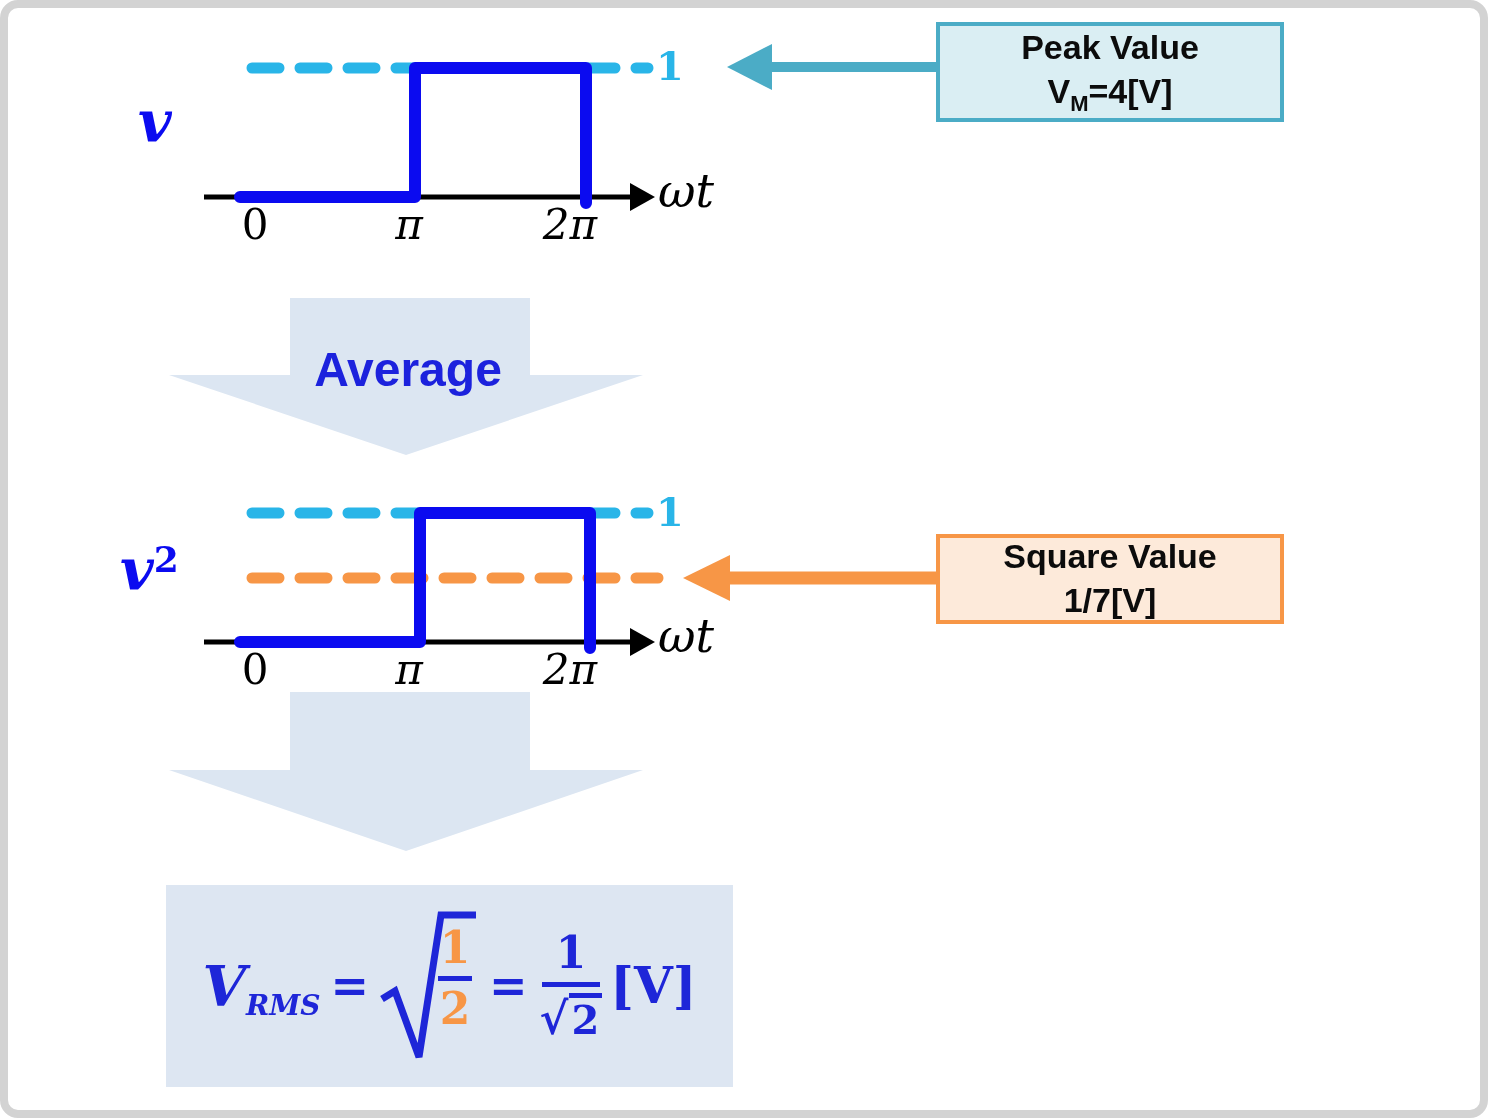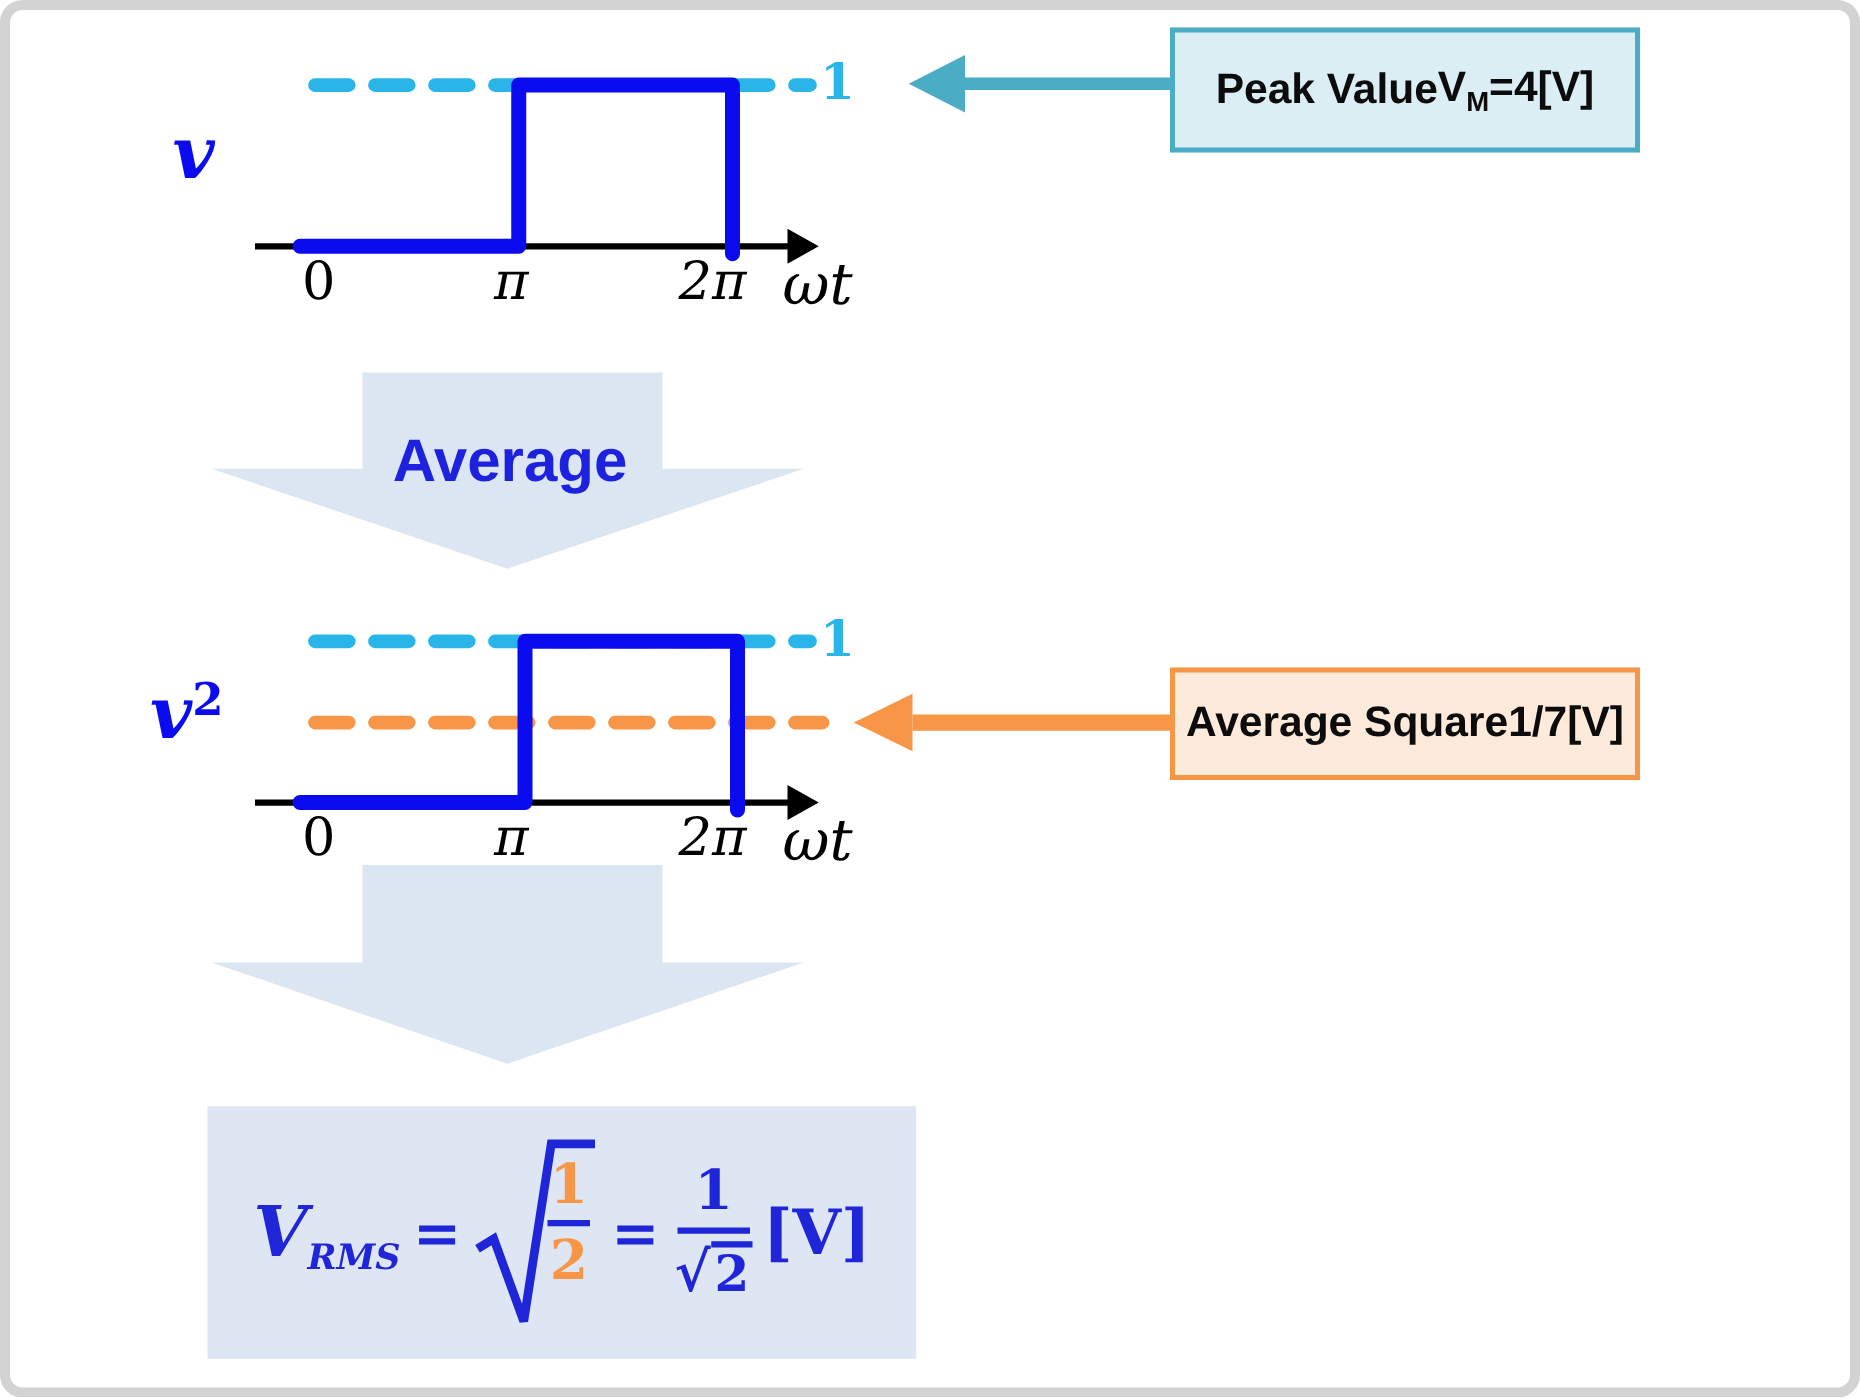--- a/index.html
+++ b/index.html
@@ -9,31 +9,31 @@
   .overlay{position:absolute;left:0;top:0;width:1488px;height:1118px;}
 
   
   .vlabel{position:absolute;font:bold italic 58px "DejaVu Serif",serif;color:#0b0bf0;}
   .vl1{left:138px;top:88px;}
   .vl2{left:120px;top:536px;}
   .vlabel sup{font-size:36px;font-style:normal;font-weight:bold;vertical-align:18px;}
   .onelbl{position:absolute;left:656px;font:bold 40px "DejaVu Serif",serif;color:#29b5e8;}
   .one1{top:42px;}
   .one2{top:488px;}
-  .axlbl{position:absolute;left:626px;font:italic 46px "DejaVu Serif",serif;color:#000;margin-top:36px;}
+  .axlbl{position:absolute;left:658px;font:italic 46px "DejaVu Serif",serif;color:#000;}
   .ax1{top:164px;}
   .ax2{top:609px;}
   .tick{position:absolute;width:90px;text-align:center;font:42px "DejaVu Serif",serif;color:#000;}
   .tick.pi{font-style:italic;}
   .r1{top:200px;} .r2{top:645px;}
   .t0{left:210px;} .tpi{left:364px;} .t2pi{left:525px;}
 
   
-  .callout{position:absolute;left:936px;width:376px;box-sizing:border-box;border:4px solid;
-           display:flex;justify-content:center;align-items:center;
+  .callout{position:absolute;left:936px;width:348px;box-sizing:border-box;border:4px solid;
+           display:flex;flex-direction:column;justify-content:center;align-items:center;
            font-weight:bold;font-size:34px;line-height:1.28;color:#0c0c0c;text-align:center;}
   .callout sub{font-size:22px;}
   .co-peak{top:22px;height:100px;background:#daeef3;border-color:#4bacc6;}
   .co-avg{top:534px;height:90px;background:#fdeada;border-color:#f79646;}
 
   
   .arrow-label{position:absolute;text-align:center;font-weight:bold;color:#1c22dd;}
   .al-sq{left:268px;top:342px;width:280px;font-size:48px;}
   .al-avg{left:238px;top:710px;width:340px;font-size:46px;line-height:54px;}
 
@@ -105,21 +105,21 @@
   <div class="vlabel vl2">
     <span>v</span><sup>2</sup>
   </div>
   <div class="onelbl one2">1</div>
   <div class="axlbl ax2">ωt</div>
   <div class="tick r2 t0">0</div>
   <div class="tick pi r2 tpi">π</div>
   <div class="tick pi r2 t2pi">2π</div>
 
   <div class="callout co-avg">
-    <div>Average Square</div>
+    <div>Square Value</div>
     <div>1/7[V]</div>
   </div>
 
 
   <div class="panel">
     <div class="f-row">
       <span class="f-var">
         <span class="f-V">V</span>
         <span class="f-sub">RMS</span>
       </span>

